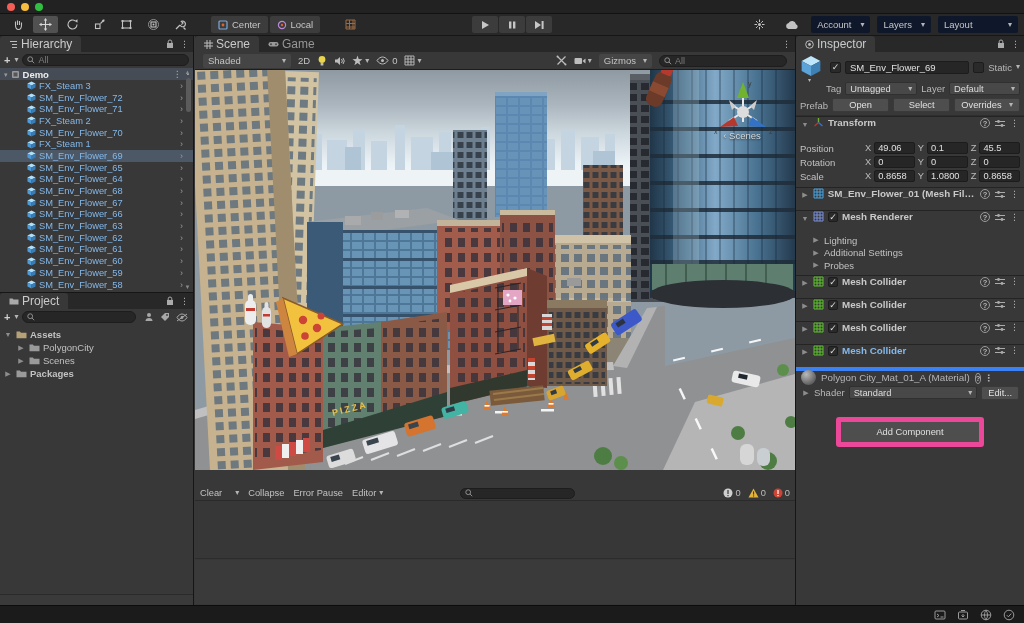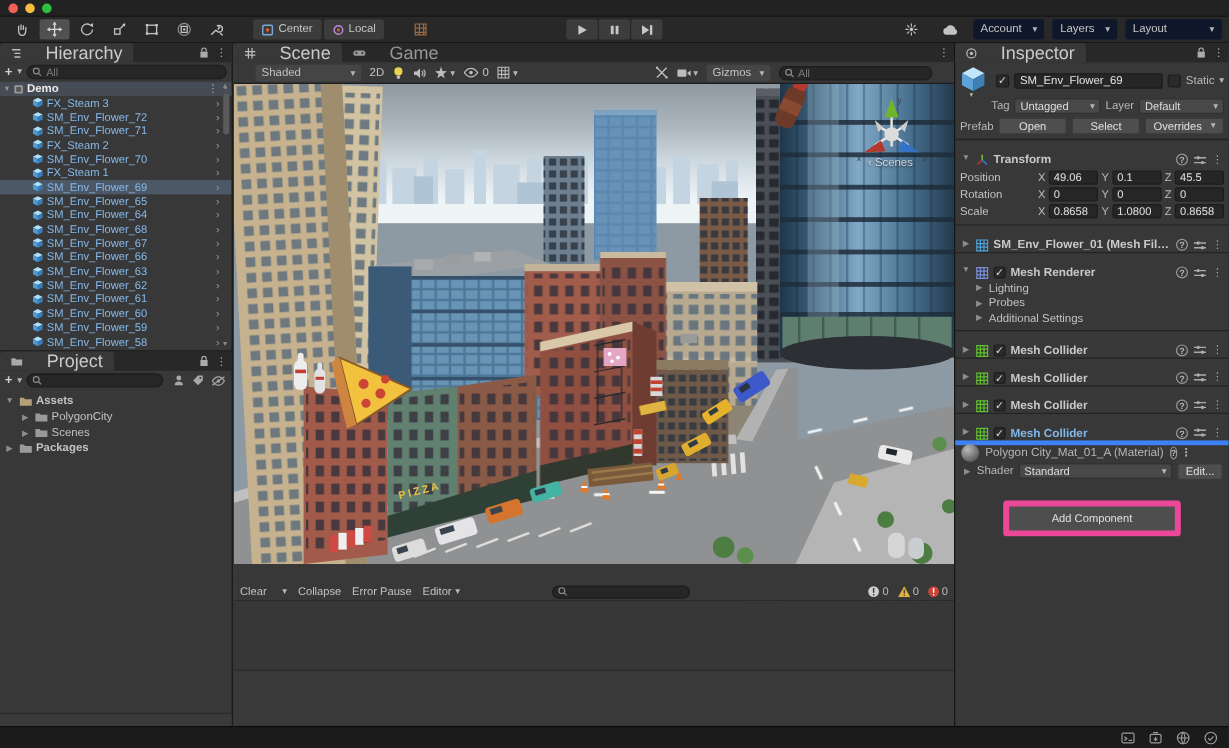--- a/index.html
+++ b/index.html
@@ -22,21 +22,21 @@
   .pvbtn{height:17px;background:#3c3c3c;border-radius:2px;padding:0 7px;display:flex;align-items:center;gap:4px;font-size:9.5px;color:#c6c6c6}
   .snap{margin-left:16px}
   .playgrp{position:absolute;left:50%;top:2px;transform:translateX(-50%);display:flex;gap:1px}
   .pbtn{width:26px;height:17px;background:#3c3c3c;border-radius:2px;display:flex;align-items:center;justify-content:center}
   .trgrp{position:absolute;right:6px;top:2px;display:flex;gap:7px;align-items:center}
   .dd{height:17px;background:#0f172a;border-radius:2px;padding:0 6px;display:flex;align-items:center;gap:9px;font-size:9.5px;color:#c6c6c6}
   .caret{font-size:8px;color:#b5b5b5;line-height:1}
   
   .panel{position:absolute;background:#383838}
   .tabbar{height:16px;background:#282828;display:flex;align-items:flex-end;position:relative}
-  .tab{height:16px;background:#383838;padding:0 9px;display:flex;align-items:center;gap:20px;font-size:15px;color:#cacaca;border-radius:3px 3px 0 0}
+  .tab{height:16px;background:#383838;padding:0 9px;display:flex;align-items:center;gap:3px;font-size:12px;color:#cacaca;border-radius:3px 3px 0 0}
   .tab.inactive{background:transparent;color:#969696}
   .tabicons{position:absolute;right:4px;top:0;height:16px;display:flex;align-items:center;gap:6px;color:#aaa}
   .kebab{font-size:9px;color:#b0b0b0;line-height:1}
   .srow{height:16px;display:flex;align-items:center;padding:0 4px;gap:4px}
   .plus{color:#d0d0d0;font-weight:bold;font-size:11px;line-height:1}
   .searchbox{flex:1;height:12px;background:#262626;border:1px solid #1d1d1d;border-radius:7px;display:flex;align-items:center;gap:3px;padding:0 4px;min-width:0}
   .searchbox input{flex:1;min-width:0;background:transparent;border:0;outline:0;color:#cfcfcf;font-size:9px;font-family:inherit}
   .searchbox input::placeholder{color:#7c7c7c}
   
   #hierarchy{left:0;top:36px;width:194px;height:256px;border-right:1px solid #161616}
@@ -52,21 +52,21 @@
   
   #project{left:0;top:292px;width:194px;height:313px;border-right:1px solid #161616;border-top:1px solid #161616}
   .pj-tree{padding-top:3px}
   .pj-row{height:13px;display:flex;align-items:center;gap:3px;font-size:9.5px;color:#c2c2c2;white-space:nowrap}
   .pj-row .tw{width:10px;text-align:center;color:#8d8d8d;font-size:7px}
   .pj-row.bold{font-weight:bold}
   .pj-footer{position:absolute;left:0;right:0;bottom:0;height:11px;background:#3a3a3a;border-top:1px solid #2b2b2b}
   .tico{display:flex;gap:6px;align-items:center;margin-left:4px;color:#a8a8a8}
   
   #scenetabs{left:195px;top:36px;width:600px;height:16px}
-  #scenetoolbar{position:absolute;left:195px;top:52px;width:600px;height:18px;background:#383838;border-bottom:1px solid #1d1d1d;display:flex;align-items:center;gap:7px;padding:0 18px;font-size:9.5px;color:#c4c4c4}
+  #scenetoolbar{position:absolute;left:195px;top:52px;width:600px;height:18px;background:#383838;border-bottom:1px solid #1d1d1d;display:flex;align-items:center;gap:7px;padding:0 8px;font-size:9.5px;color:#c4c4c4}
   .mini-dd{height:14px;background:#454545;border-radius:2px;padding:0 5px;display:flex;align-items:center;gap:7px}
   .sright{margin-left:auto;display:flex;align-items:center;gap:7px}
   #scene{position:absolute;left:195px;top:70px;width:600px;height:400px;overflow:hidden;background:#8e9aa3}
   #scene svg.city{position:absolute;left:0;top:0}
   .gizmo{position:absolute;right:14px;top:4px;width:76px;height:62px}
   .gizmo-label{position:absolute;right:18px;top:60px;width:70px;text-align:center;color:#d6d6d6;font-size:9.5px;text-shadow:0 1px 2px rgba(0,0,0,.6)}
   
   #consoletab{left:195px;top:470px;width:600px;height:16px}
   #consolebar{position:absolute;left:195px;top:486px;width:600px;height:15px;background:#383838;border-bottom:1px solid #2a2a2a;display:flex;align-items:center;gap:9px;padding:0 5px;font-size:9.3px;color:#c2c2c2}
   #consolebar .csearch{position:absolute;left:265px;width:115px;height:11px}
@@ -79,21 +79,21 @@
   #inspector{left:795px;top:36px;width:229px;height:569px;border-left:1px solid #161616}
   .insp-head{padding:3px 4px 2px 4px;border-bottom:1px solid #2e2e2e}
   .ihrow{display:flex;align-items:center;gap:4px;margin-bottom:3px}
   .bigcube{width:26px;height:24px;position:relative}
   .namefield{flex:1;height:13px;background:#262626;border:1px solid #1c1c1c;border-radius:2px;color:#e2e2e2;font-size:9.5px;padding:0 4px;font-family:inherit;outline:0;min-width:0}
   .checkbox{width:11px;height:11px;background:#2a2a2a;border:1px solid #1c1c1c;border-radius:2px;color:#dcdcdc;font-size:9px;line-height:9px;text-align:center}
   .lbl{color:#b8b8b8;font-size:9.5px;white-space:nowrap}
   .dropdown{height:13px;background:#484848;border:1px solid #303030;border-radius:2px;display:flex;align-items:center;justify-content:space-between;gap:4px;padding:0 4px;font-size:9.3px;color:#dedede;min-width:0}
   .grow{flex:1}
   .btn{height:14px;background:#4e4e4e;border:1px solid #3a3a3a;border-radius:2px;display:flex;align-items:center;justify-content:center;font-size:9.3px;color:#e0e0e0;padding:0 6px}
-  .comp-head{height:16px;display:flex;align-items:flex-start;gap:4px;padding:11px 5px;border-top:1px solid #242424;font-weight:bold;font-size:9.8px;color:#c9c9c9;white-space:nowrap}
+  .comp-head{height:16px;display:flex;align-items:flex-end;gap:4px;padding:11px 5px;border-top:1px solid #242424;font-weight:bold;font-size:9.8px;color:#c9c9c9;white-space:nowrap}
   .comp-head .hicons{margin-left:auto;display:flex;gap:5px;align-items:center;font-weight:normal;color:#ababab}
   .fold{color:#8d8d8d;font-size:7px;width:8px;text-align:center}
   .help{width:10px;height:10px;border-radius:50%;border:1px solid #9a9a9a;color:#b5b5b5;font-size:7.5px;line-height:9px;text-align:center;font-weight:bold}
   .trows{padding:2px 4px 4px 4px}
   .trow{height:14px;display:flex;align-items:center;gap:3px}
   .trow .tl{width:62px;color:#c2c2c2;font-size:9.5px}
   .ax{color:#bdbdbd;font-size:9.3px}
   .nfield{flex:1;height:12px;background:#262626;border:1px solid #1c1c1c;border-radius:2px;color:#e0e0e0;font-size:9.3px;display:flex;align-items:center;padding:0 3px;min-width:0}
   .subrow{height:12.5px;display:flex;align-items:center;gap:4px;padding:0 6px 0 16px;color:#c2c2c2;font-size:9.5px}
   .subrow .row-value{margin-left:auto;width:56px;height:11px;background:#262626;border:1px solid #1c1c1c;border-radius:2px;color:#e0e0e0;display:flex;align-items:center;padding:0 3px;font-size:9.3px}
@@ -1223,27 +1223,27 @@
 
 
         <div class="subrow">
           <span class="fold">▶</span>
           <span>Lighting</span>
 
         </div>
 
         <div class="subrow">
           <span class="fold">▶</span>
-          <span>Probes</span>
+          <span>Additional Settings</span>
 
         </div>
 
         <div class="subrow">
           <span class="fold">▶</span>
-          <span>Additional Settings</span>
+          <span>Probes</span>
 
         </div>
 
     </div>
 
     <div>
 
         <div class="comp-head" style="font-weight:bold">
           <span class="fold">▶</span>
           <svg class="ic" width="11" height="11" viewBox="0 0 11 11" fill="none" stroke="#5ec22e" stroke-width="1">

